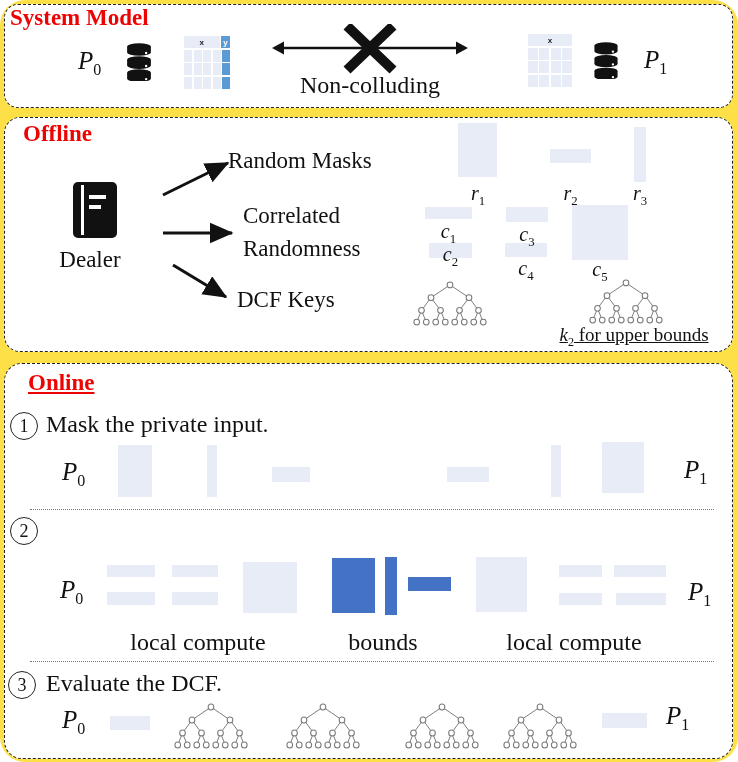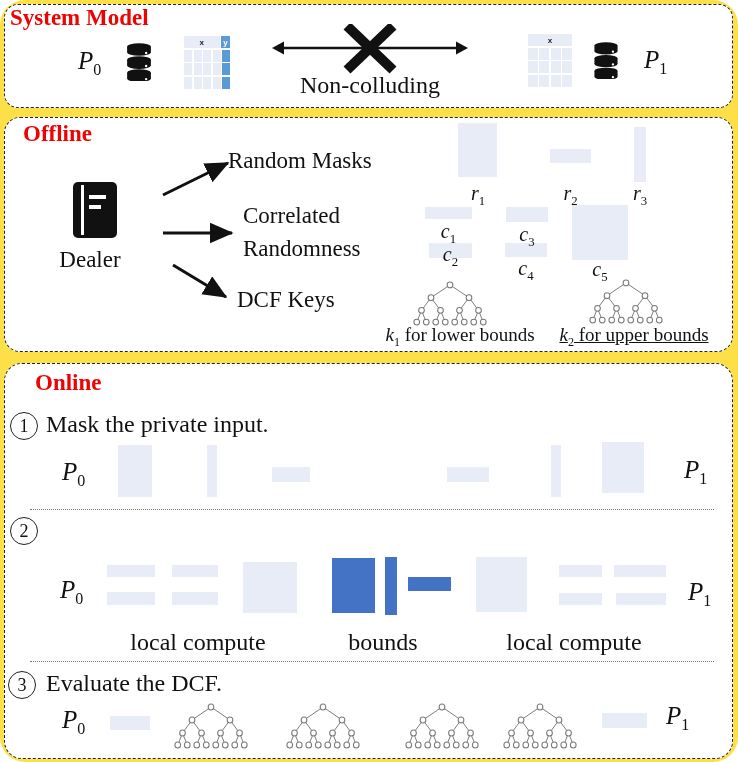--- a/index.html
+++ b/index.html
@@ -259,29 +259,26 @@
         <circle cx="70" cy="31" r="3" fill="#fff" stroke="#7a7a7a" stroke-width="1.1"></circle>
         <circle cx="5" cy="43" r="3" fill="#fff" stroke="#7a7a7a" stroke-width="1.1"></circle>
         <circle cx="15" cy="43" r="3" fill="#fff" stroke="#7a7a7a" stroke-width="1.1"></circle>
         <circle cx="25" cy="43" r="3" fill="#fff" stroke="#7a7a7a" stroke-width="1.1"></circle>
         <circle cx="35" cy="43" r="3" fill="#fff" stroke="#7a7a7a" stroke-width="1.1"></circle>
         <circle cx="45" cy="43" r="3" fill="#fff" stroke="#7a7a7a" stroke-width="1.1"></circle>
         <circle cx="55" cy="43" r="3" fill="#fff" stroke="#7a7a7a" stroke-width="1.1"></circle>
         <circle cx="65" cy="43" r="3" fill="#fff" stroke="#7a7a7a" stroke-width="1.1"></circle>
         <circle cx="75" cy="43" r="3" fill="#fff" stroke="#7a7a7a" stroke-width="1.1"></circle>
       </svg></span>
-  <div class="klabel" style="left:372px;top:324px;width:176px;">
-    <i>k</i><sub>1</sub><span> for lower bounds</span>
-  </div>
   <div class="klabel" style="left:548px;top:324px;width:172px;text-decoration:underline;">
     <i>k</i><sub>2</sub><span> for upper bounds</span>
   </div>
 
   <div class="panel" style="left:4px;top:363px;width:727px;height:394px;border-radius:18px;"></div>
-  <div class="ptitle" style="left:35px;top:370px;">Online</div>
+  <div class="ptitle" style="left:28px;top:370px;text-decoration:underline;">Online</div>
 
   <div class="circnum" style="left:10px;top:412px;">1</div>
   <div class="steptext" style="left:46px;top:411px;">Mask the private input.</div>
   <div class="plabel" style="left:62px;top:458px;">
     <span>P</span><sub>0</sub></div>
   <div class="mr" style="left:118px;top:445px;width:34px;height:52px;"></div>
   <div class="mr" style="left:207px;top:445px;width:10px;height:52px;"></div>
   <div class="mr" style="left:272px;top:467px;width:38px;height:15px;"></div>
   <div class="mr" style="left:447px;top:467px;width:42px;height:15px;"></div>
   <div class="mr" style="left:551px;top:445px;width:10px;height:52px;"></div>

